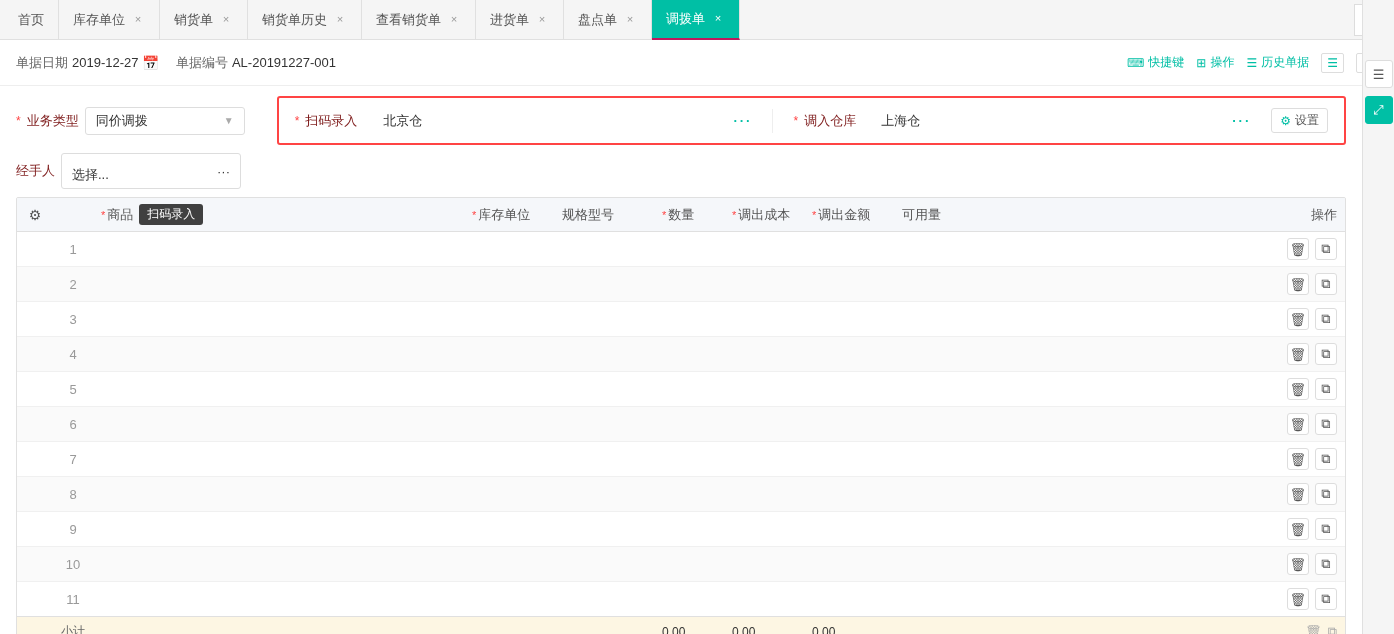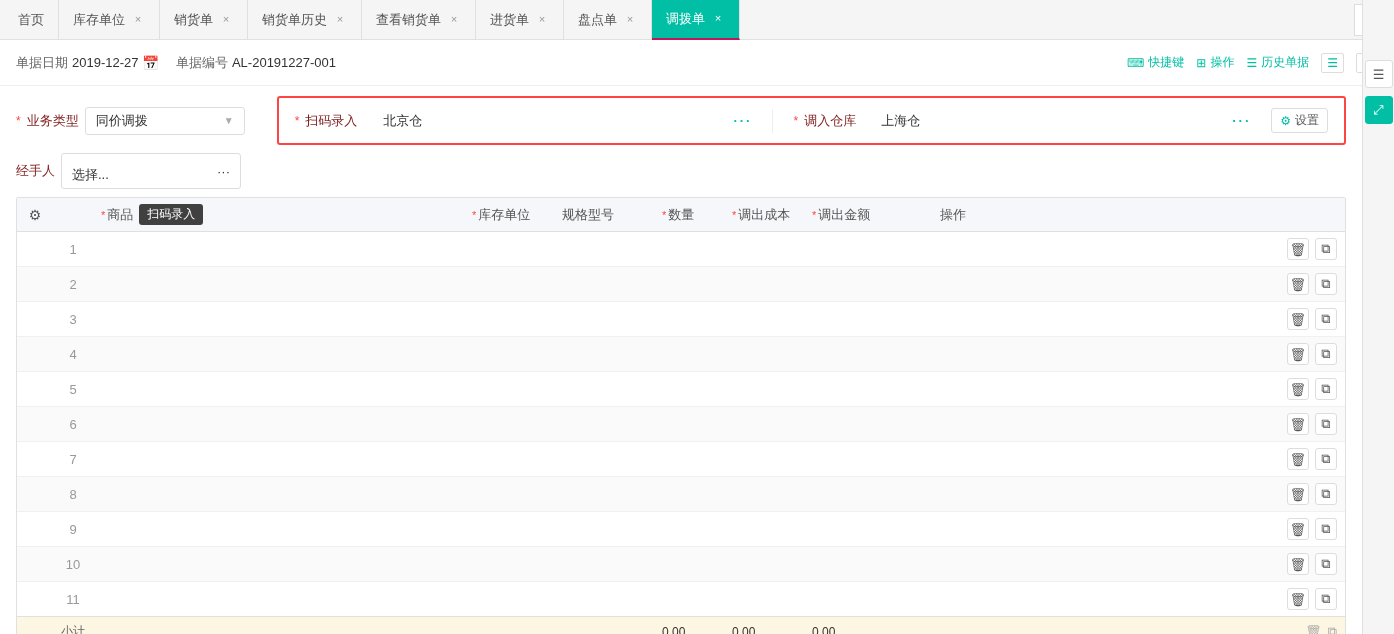--- a/index.html
+++ b/index.html
@@ -278,20 +278,23 @@
         <span>数量</span>
       </div>
       <div class="col-cost">
         <span class="required-col">*</span>
         <span>调出成本</span>
       </div>
       <div class="col-amount">
         <span class="required-col">*</span>
         <span>调出金额</span>
       </div>
+      <div class="col-avail">
+        <span>可用量</span>
+      </div>
       <div class="col-ops">
         <span>操作</span>
       </div>
     </div>
 
     <div id="table-rows-container">
         <div class="table-row-data grid-cols">
       <div class="col-settings"></div>
       <div class="col-num" style="color:#999;">1</div>
       <div class="col-goods"></div>

